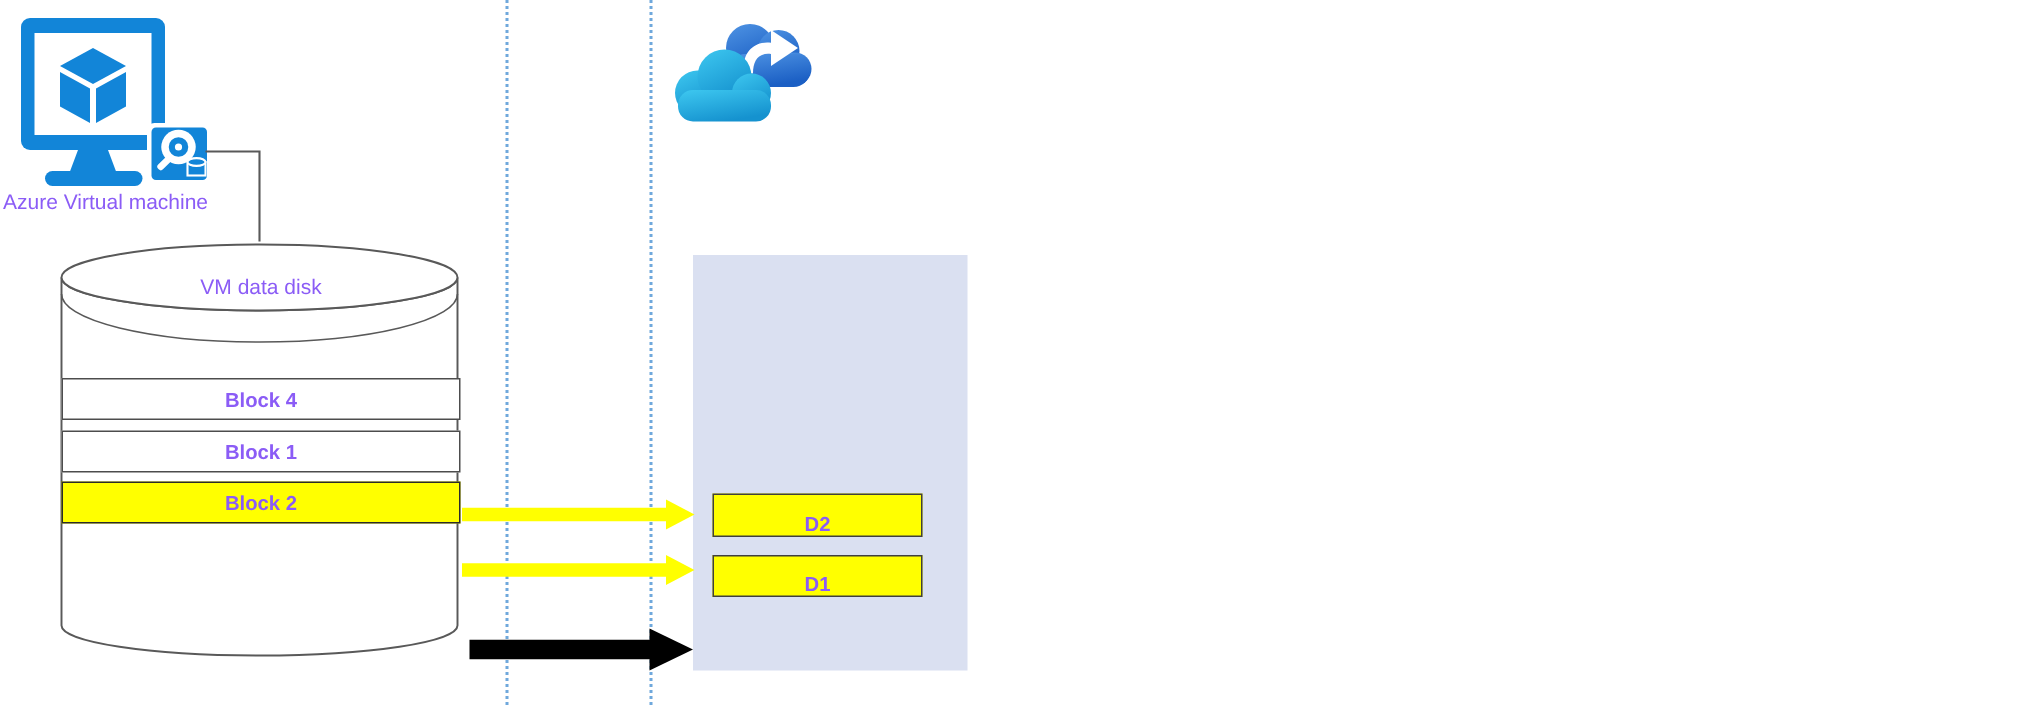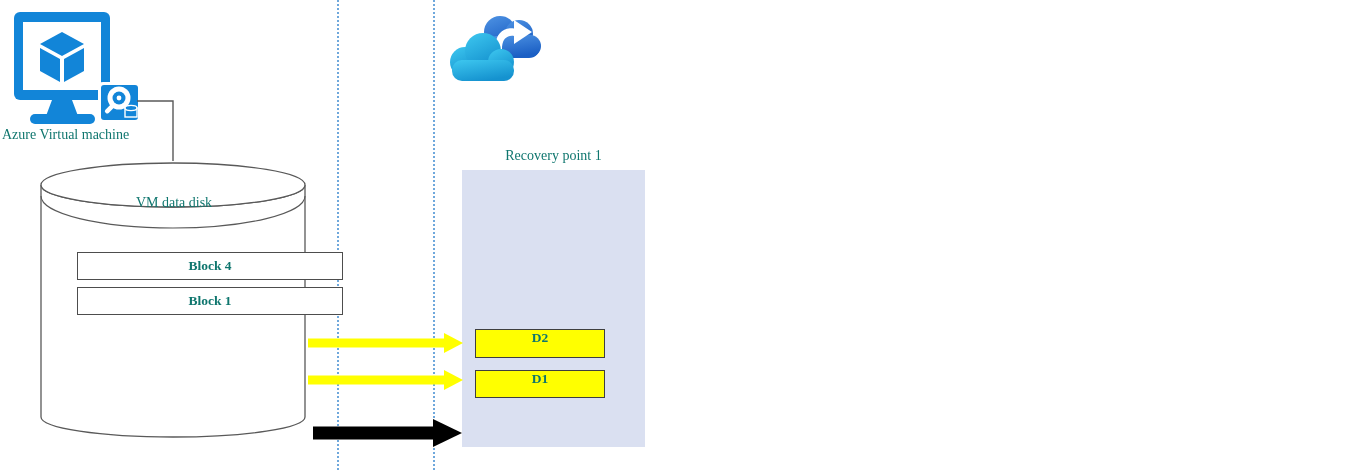--- a/index.html
+++ b/index.html
@@ -1,43 +1,43 @@
 <!DOCTYPE html>
 <html style="--highlight-yellow: #ffff00; --recovery-box-bg: #dae0f1; --azure-blue: #1285d8; --cloud-blue-dark: #2268c8; --cloud-cyan: #2fb9e8; --dashed-line: #6fa8dc; --outline-gray: #595959; --arrow-black: #000000;"><head>
 <meta charset="utf-8">
 <style>
   html,body { margin:0; padding:0; background:#fff; }
   #canvas {
     position:relative; width:1354px; height:470px; overflow:hidden;
-    background:#fff; font-family:Liberation Serif, serif; color:#0f766e;
+    background:#fff; font-family:Liberation Sans, sans-serif; color:#8b5cf6;
   }
   .abs { position:absolute; }
 
   
   .dash-line { position:absolute; top:0; height:470px; width:0; border-left:2px dotted var(--dashed-line,#6fa8dc); }
 
   
   .lbl { position:absolute; font-size:14px; line-height:17px; white-space:nowrap; }
   .lbl.center { text-align:center; white-space:normal; }
 
   
   .block {
     position:absolute; left:41px; width:266px; height:28px;
     background:#fff; border:1.5px solid #4d4d4d; box-sizing:border-box;
     display:flex; align-items:center; justify-content:center;
-    font-weight:bold; font-size:13.5px;margin-left:36px;
+    font-weight:bold; font-size:13.5px;
   }
   .block.highlight { background:var(--highlight-yellow,#ffff00); border-color:#2b2b2b; }
 
   
   .recovery-box { position:absolute; left:462px; top:170px; width:183px; height:277px; background:var(--recovery-box-bg,#dae0f1); }
   .chunk {
-    position:absolute; left:475px; width:130px; height:29px;
+    position:absolute; left:475px; width:140px; height:29px;
     background:var(--highlight-yellow,#ffff00); border:1.6px solid #3f3f3f; box-sizing:border-box;
-    display:flex; align-items:flex-start; justify-content:center;
+    display:flex; align-items:flex-end; justify-content:center;
     font-weight:bold; font-size:13.5px;
   }
 
   svg { display:block; }
   .az { fill:var(--azure-blue,#1285d8); }
   .stroke-gray { stroke:#595959; }
 </style>
 </head>
 <body>
 
@@ -73,27 +73,30 @@
   </svg>
 
   <div class="lbl" style="left:2px; top:126px;">Azure Virtual machine</div>
 
   <svg class="abs" style="left:38px; top:160px;" width="272" height="284" viewBox="0 0 272 284">
     <path d="M 3 25 L 3 257 A 132 20 0 0 0 267 257 L 267 25 A 132 22 0 0 1 3 25 Z" fill="#ffffff" class="stroke-gray" stroke-width="1.3"></path>
     <ellipse cx="135" cy="25" rx="132" ry="22" fill="#ffffff" class="stroke-gray" stroke-width="1.3"></ellipse>
     <path d="M 3 36 A 132 32 0 0 0 267 36" fill="none" class="stroke-gray" stroke-width="1.1"></path>
   </svg>
 
-  <div class="lbl center" style="left:41px; top:183px; width:266px;margin-top:11px;">VM data disk</div>
+  <div class="lbl center" style="left:41px; top:183px; width:266px;">VM data disk</div>
 
   <div class="block" style="top:252px;">
     <span>Block 4</span>
   </div>
   <div class="block" style="top:287px;">
     <span>Block 1</span>
+  </div>
+  <div class="block highlight" style="top:321px;">
+    <span>Block 2</span>
   </div>
 
   <svg class="abs" style="left:448px; top:4px;" width="95" height="86" viewBox="0 0 95 86">
     <defs>
       <linearGradient id="gBack" x1="0" y1="0" x2="0.4" y2="1">
         <stop offset="0" stop-color="#4f94e4"></stop>
         <stop offset="1" stop-color="#1b5fc4"></stop>
       </linearGradient>
       <linearGradient id="gFront" x1="0" y1="0" x2="0.5" y2="1">
         <stop offset="0" stop-color="#3ec8f0"></stop>
@@ -108,21 +111,20 @@
     </g>
     <path d="M 48 45 C 46 31 55 23 66 24.5 L 66 16 L 84 28 L 66 40 L 66 32 C 58 31 54 36 54 45 Z" fill="#ffffff"></path>
     <g fill="url(#gFront)">
       <circle cx="17" cy="58" r="15"></circle>
       <circle cx="35" cy="47" r="18"></circle>
       <circle cx="53" cy="58" r="13"></circle>
       <rect x="4" y="56" width="62" height="21" rx="10"></rect>
     </g>
   </svg>
 
-  <div class="lbl center" style="left:462px; top:147px; width:183px;">Recovery point 1</div>
   <div class="recovery-box"></div>
 
   <div class="chunk" style="top:329px;">
     <span>D2</span>
   </div>
   <div class="chunk" style="top:370px; height:28px;">
     <span>D1</span>
   </div>
 
 

